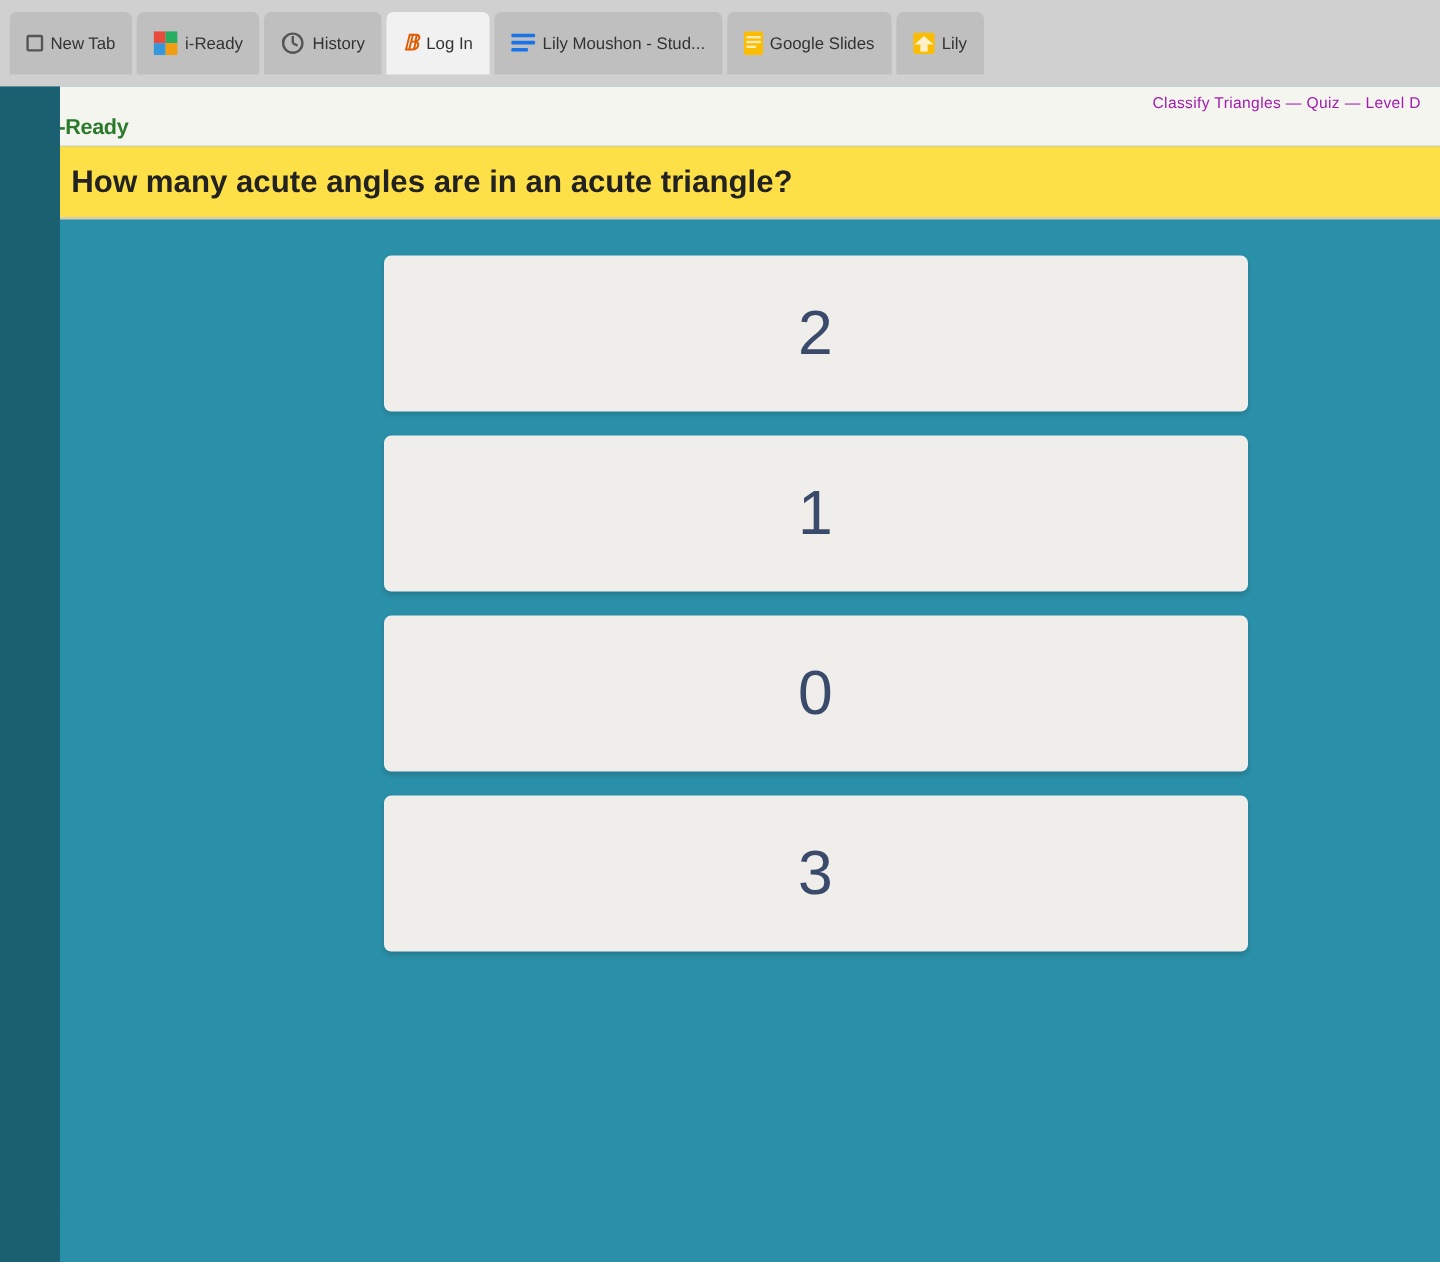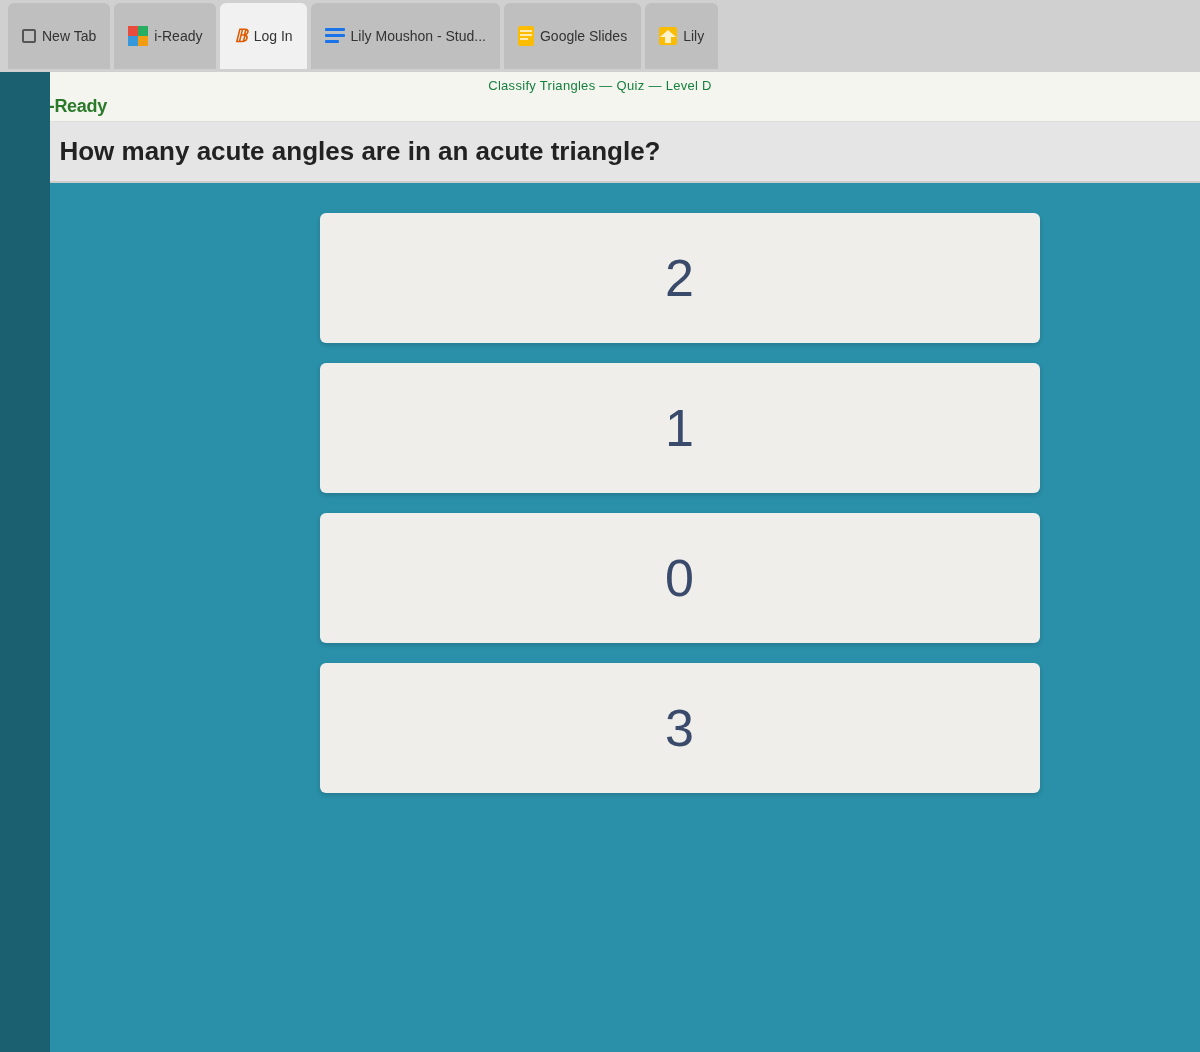--- a/index.html
+++ b/index.html
@@ -28,21 +28,21 @@
       align-items: center;
       gap: 6px;
       padding: 6px 14px;
       border-radius: 6px 6px 0 0;
       font-size: 14px;
       font-weight: 500;
       color: #333;
       cursor: pointer;
       white-space: nowrap;
       background: #bfbfbf;
-      height: 66px;
+      height: 52px;
     }
 
     .tab-item.active {
       background: #f1f1f1;
     }
 
     
     .icon-new-tab {
       width: 14px; height: 14px;
       border: 2px solid #555;
@@ -63,23 +63,23 @@
     .app-header {
       background: #f5f5f0;
       padding: 6px 16px 4px 16px;
       display: flex;
       flex-direction: column;
       gap: 2px;
       border-bottom: 1px solid #ddd;
     }
 
     .page-title-bar {
-      text-align: center;
+      text-align: right;
       font-size: 13px;
-      color: #15803d;
+      color: #a21caf;
       letter-spacing: 0.3px;
     }
 
     .brand-row {
       display: flex;
       align-items: center;
       gap: 6px;
     }
 
     .iready-logo-icon {
@@ -90,21 +90,21 @@
 
     .brand-name {
       font-size: 18px;
       font-weight: bold;
       color: #2a7a2a;
       letter-spacing: -0.3px;
     }
 
     
     .question-bar {
-      background: #e5e5e5;
+      background: #fde047;
       padding: 14px 20px;
       display: flex;
       align-items: center;
       gap: 12px;
       border-bottom: 2px solid #ccc;
     }
 
     .sound-icon {
       color: #3a7bbf;
       font-size: 22px;
@@ -169,20 +169,29 @@
 
     <svg width="20" height="20" viewBox="0 0 20 20">
       <rect x="0" y="0" width="10" height="10" fill="#e74c3c"></rect>
       <rect x="10" y="0" width="10" height="10" fill="#27ae60"></rect>
       <rect x="0" y="10" width="10" height="10" fill="#3498db"></rect>
       <rect x="10" y="10" width="10" height="10" fill="#f39c12"></rect>
     </svg>
     <span>i-Ready</span>
   </div>
 
+  <div class="tab-item">
+    <svg width="20" height="20" viewBox="0 0 20 20">
+      <circle cx="10" cy="10" r="8" fill="none" stroke="#555" stroke-width="2"></circle>
+      <line x1="10" y1="4" x2="10" y2="10" stroke="#555" stroke-width="2"></line>
+      <line x1="10" y1="10" x2="14" y2="12" stroke="#555" stroke-width="2"></line>
+      <path d="M3 5 Q1 8 2 11" stroke="#555" stroke-width="1.5" fill="none"></path>
+    </svg>
+    <span>History</span>
+  </div>
 
   <div class="tab-item active">
     <span class="icon-login">𝔹</span>
     <span>Log In</span>
   </div>
 
   <div class="tab-item">
     <svg width="20" height="16" viewBox="0 0 20 16">
       <rect x="0" y="0" width="20" height="3" rx="1" fill="#1a73e8"></rect>
       <rect x="0" y="6" width="20" height="3" rx="1" fill="#1a73e8"></rect>

